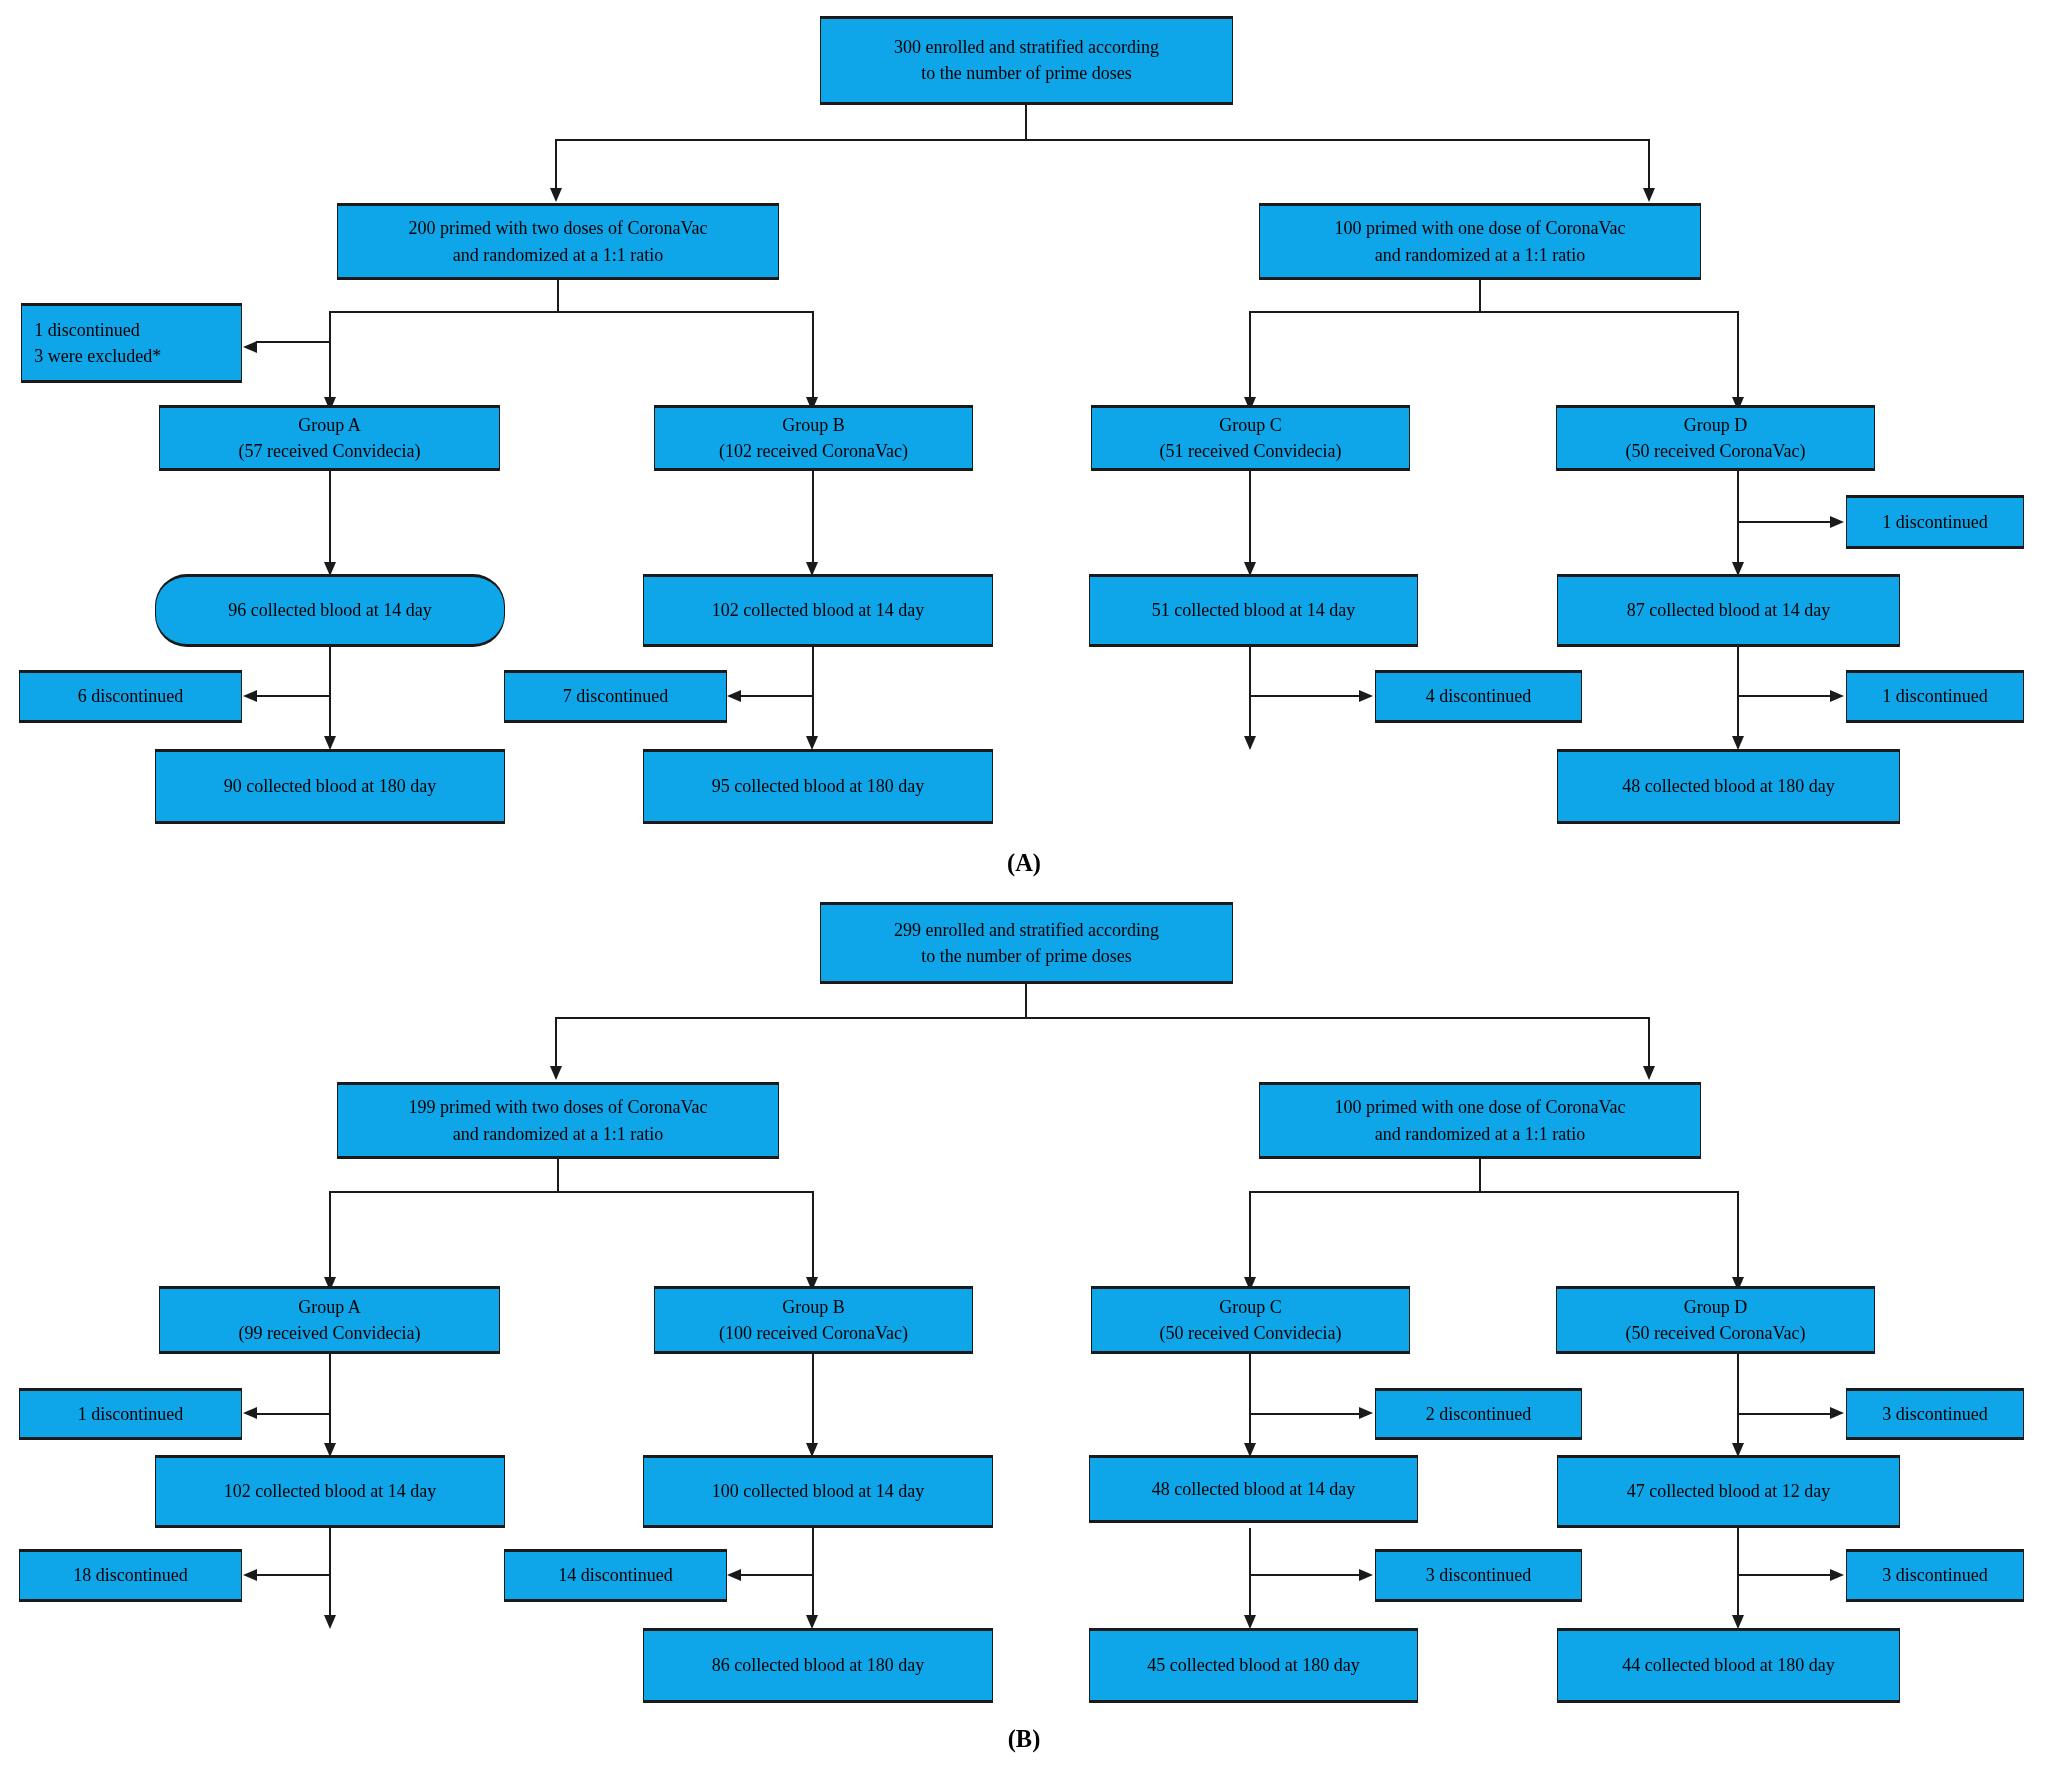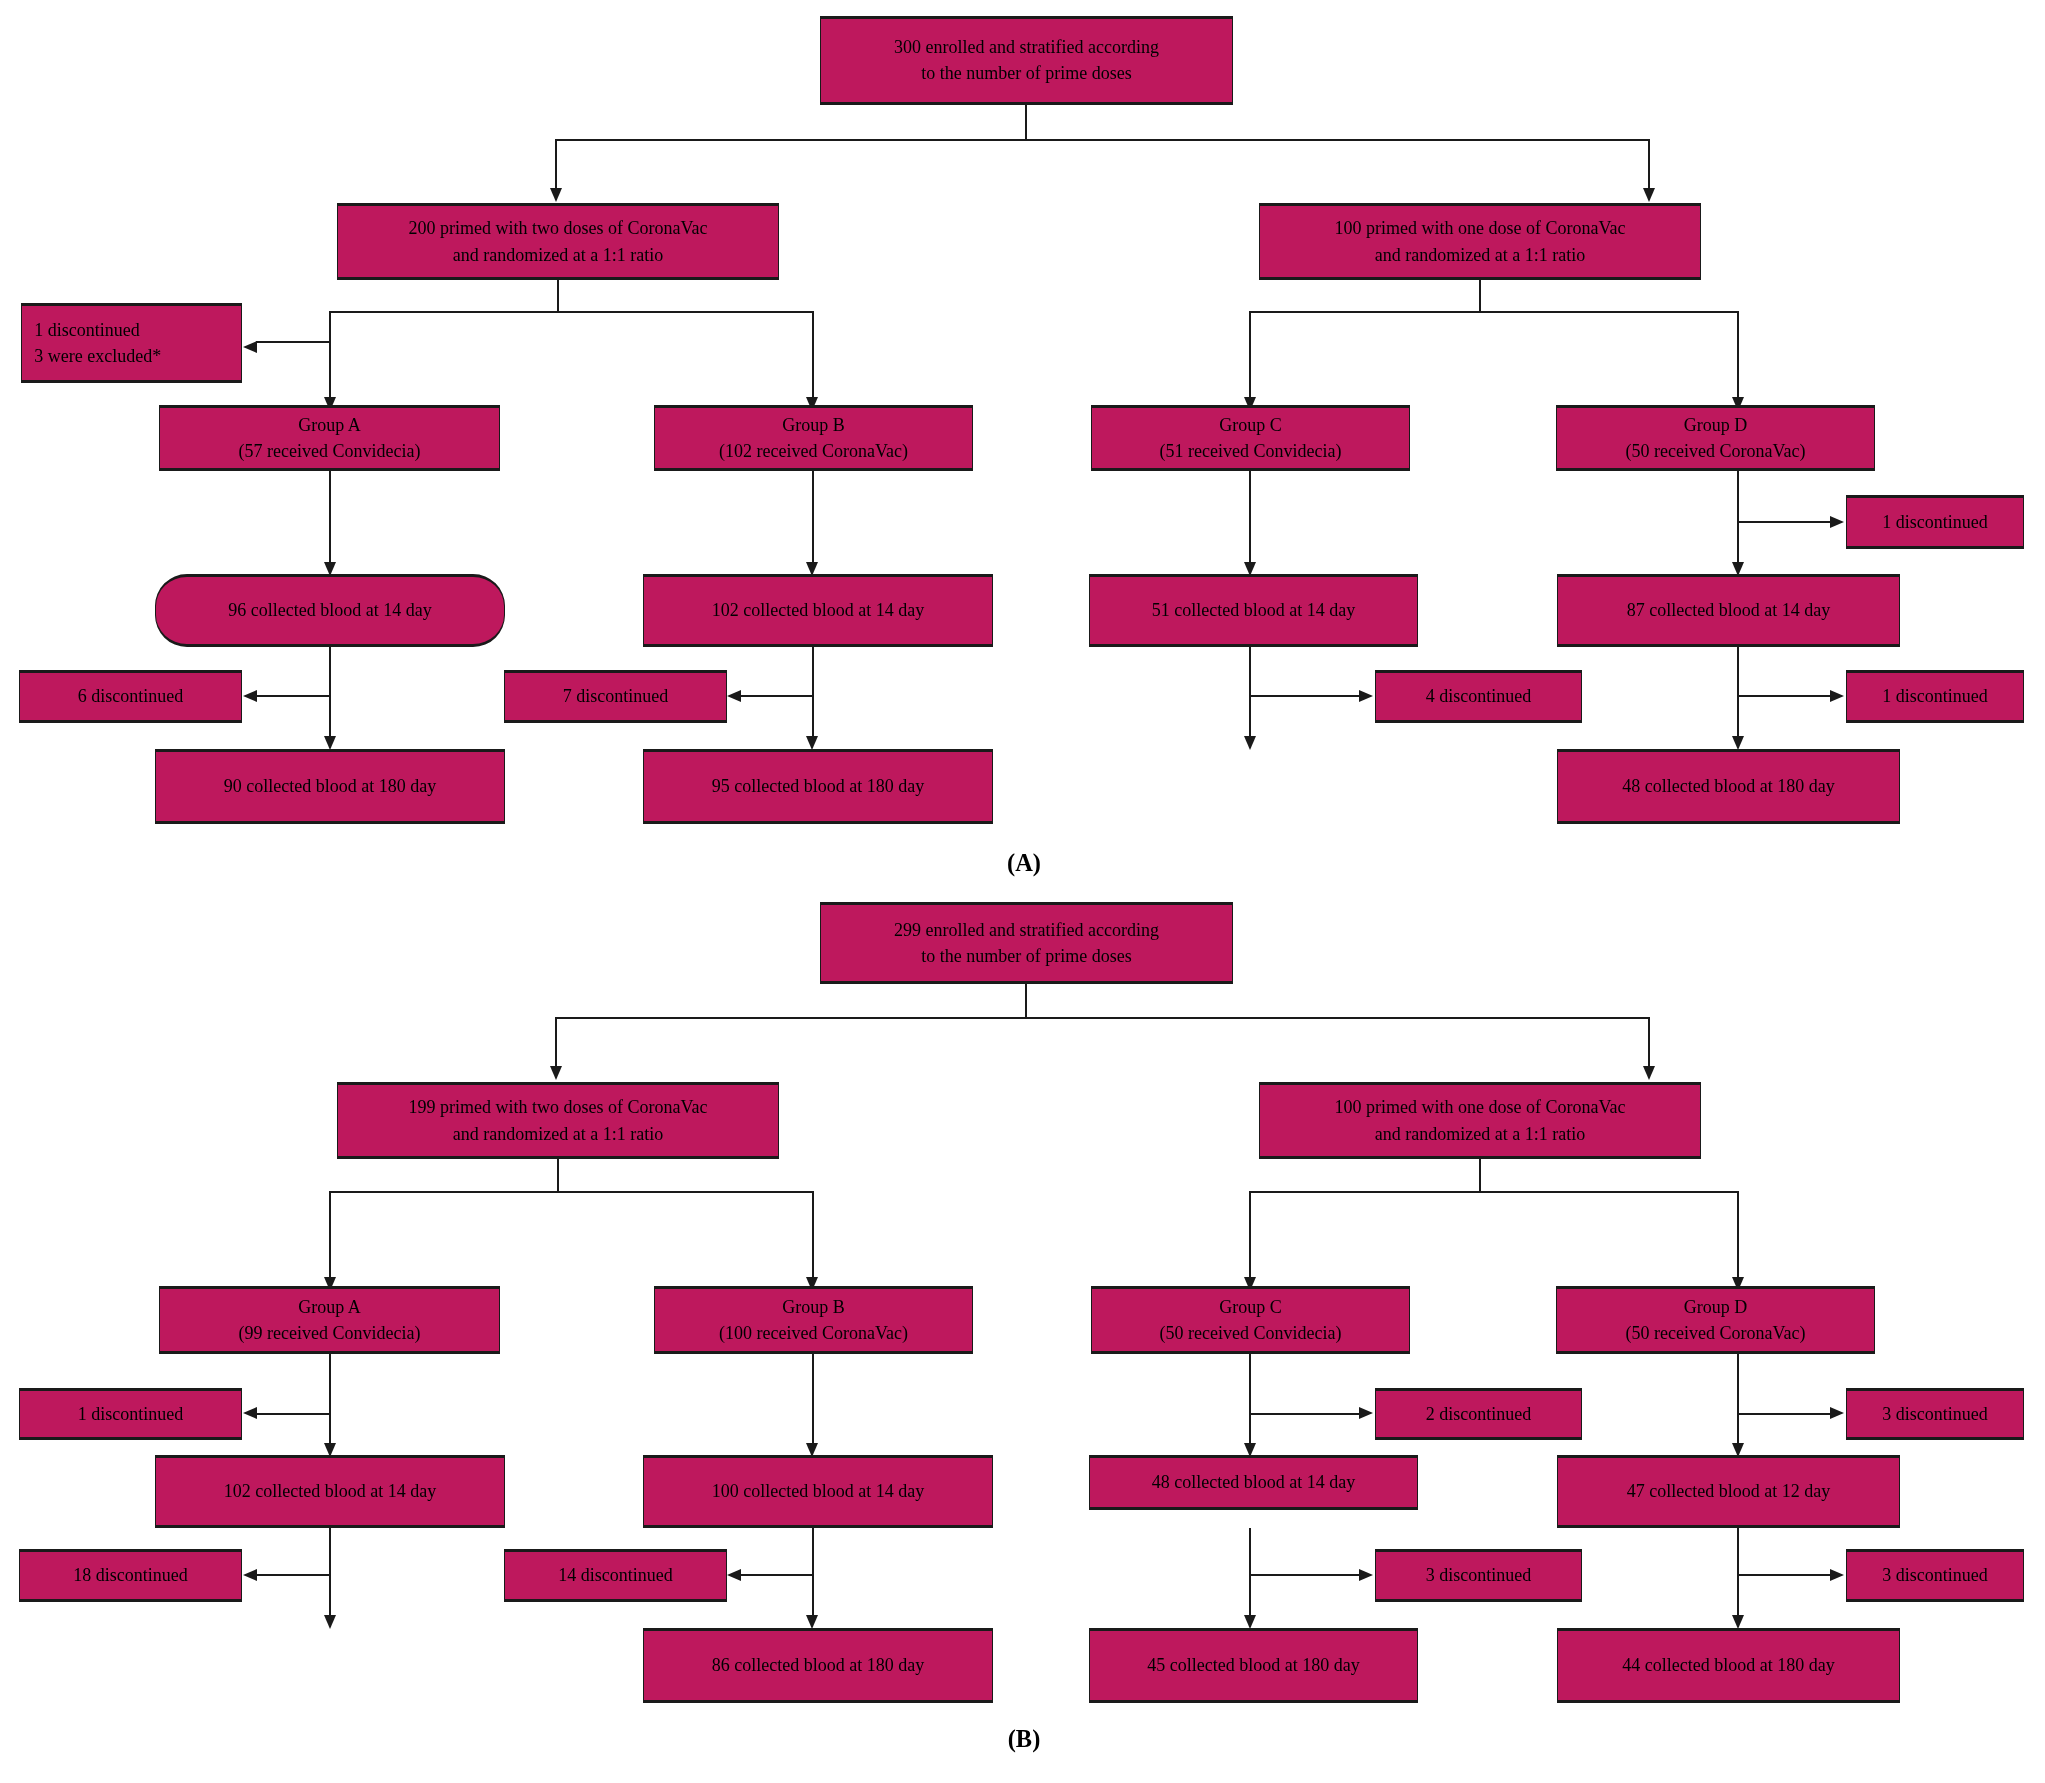--- a/index.html
+++ b/index.html
@@ -17,21 +17,21 @@
     width: 2046px;
     height: 1783px;
     background: #ffffff;
     overflow: hidden;
   }
   
   .box {
     position: absolute;
     box-sizing: border-box;
     border: 1.4px solid #1a1a1a;
-    background: #be185d;
+    background: #0ea5e9;
     display: flex;
     flex-direction: column;
     align-items: center;
     justify-content: center;
     text-align: center;
     line-height: 1.45;
     font-size: 18px;
     padding: 1.9px 4.7px;
     z-index: 3;
   }
@@ -312,21 +312,21 @@
   <div class="box thicktop thickbot" style="left:1846px; top:1388px; width:178px; height:52px;">
     <span class="ln">3 discontinued</span>
   </div>
 
   <div class="box thicktop thickbot" style="left:155px; top:1455px; width:350px; height:73px;">
     <span class="ln">102 collected blood at 14 day</span>
   </div>
   <div class="box thicktop thickbot" style="left:643px; top:1455px; width:350px; height:73px;">
     <span class="ln">100 collected blood at 14 day</span>
   </div>
-  <div class="box thicktop thickbot" style="left:1089px; top:1455px; width:329px; height:55px;font-family:Liberation Serif, serif;">
+  <div class="box thicktop thickbot" style="left:1089px; top:1455px; width:329px; height:68px;font-family:Liberation Serif, serif;">
     <span class="ln">48 collected blood at 14 day</span>
   </div>
   <div class="box thicktop thickbot" style="left:1557px; top:1455px; width:343px; height:73px;">
     <span class="ln">47 collected blood at 12 day</span>
   </div>
 
   <div class="vline" style="left:329px; top:1528px; height:92px;"></div>
   <div class="arrow-down" style="left:324px; top:1615px;"></div>
   <div class="hline" style="left:256px; top:1574px; width:74px;"></div>
   <div class="arrow-left" style="left:243px; top:1569px;"></div>

